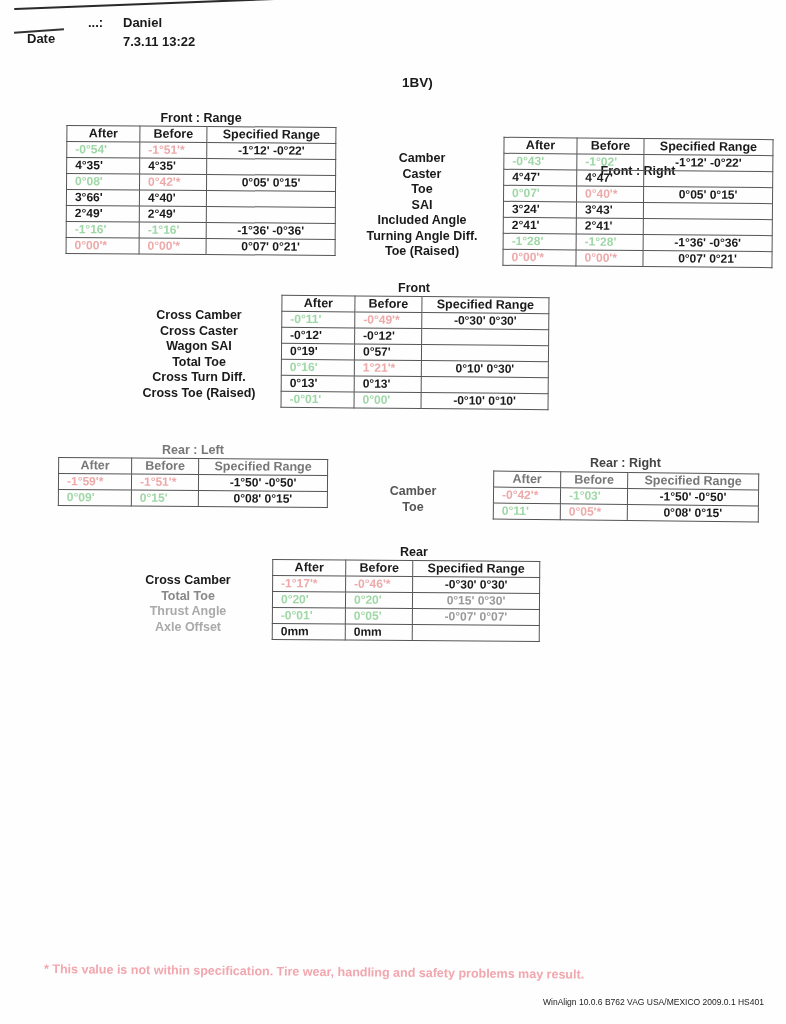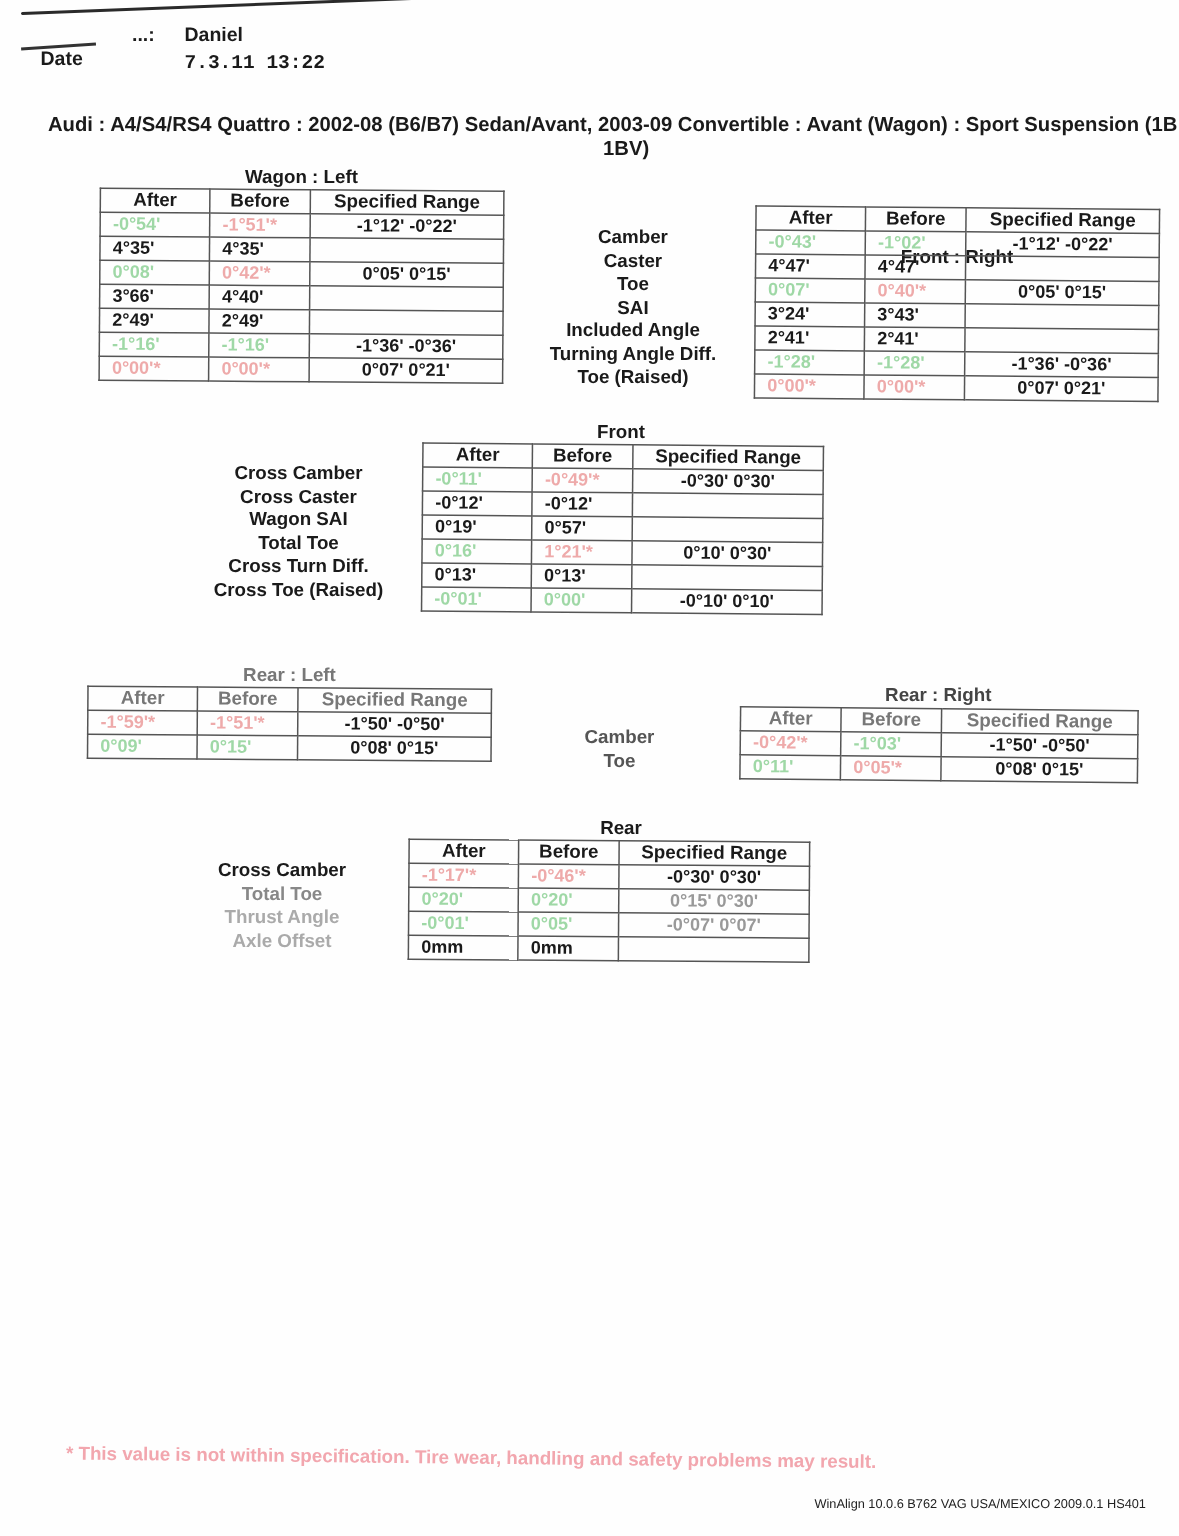--- a/index.html
+++ b/index.html
@@ -56,28 +56,27 @@
 </style>
 </head>
 <body>
 
 <div class="fold"></div>
 <div class="fold2"></div>
 
 <div class="abs hdr-label" style="left:88px;top:15px;">...:</div>
 <div class="abs hdr-label" style="left:123px;top:15px;">Daniel</div>
 <div class="abs hdr-label" style="left:27px;top:31px;">Date</div>
-<div class="abs hdr-label" style="left:123px;top:34px;font-family:Liberation Mono, monospace;">7.3.11 13:22</div>
+<div class="abs hdr-label" style="left:123px;top:34px;">7.3.11 13:22</div>
 
 <div class="vehicle">
-  <span>Audi : A4/S4/RS4 Quattro : 2002-08 (B6/B7) Sedan/Avant, 2003-09 Convertible : Avant (Wagon) : Sport Suspension (1B</span>
   <span class="l2">1BV)</span>
 </div>
 
-<div class="sec-title" style="left:66px;top:111px;width:270px;">Wagon : Left</div>
+<div class="sec-title" style="left:66px;top:111px;width:270px;">Front : Range</div>
 <table class="grid" id="t-fl" style="left:66px;top:126px;transform:rotate(0.4deg);">
     <tbody>
       <tr>
         <th style="width:60px" class="">After</th>
         <th style="width:54px" class="">Before</th>
         <th style="width:116px" class="">Specified Range</th>
       </tr>
       <tr>
         <td class="v ok">-0°54'</td>
         <td class="v bad">-1°51'*</td>

